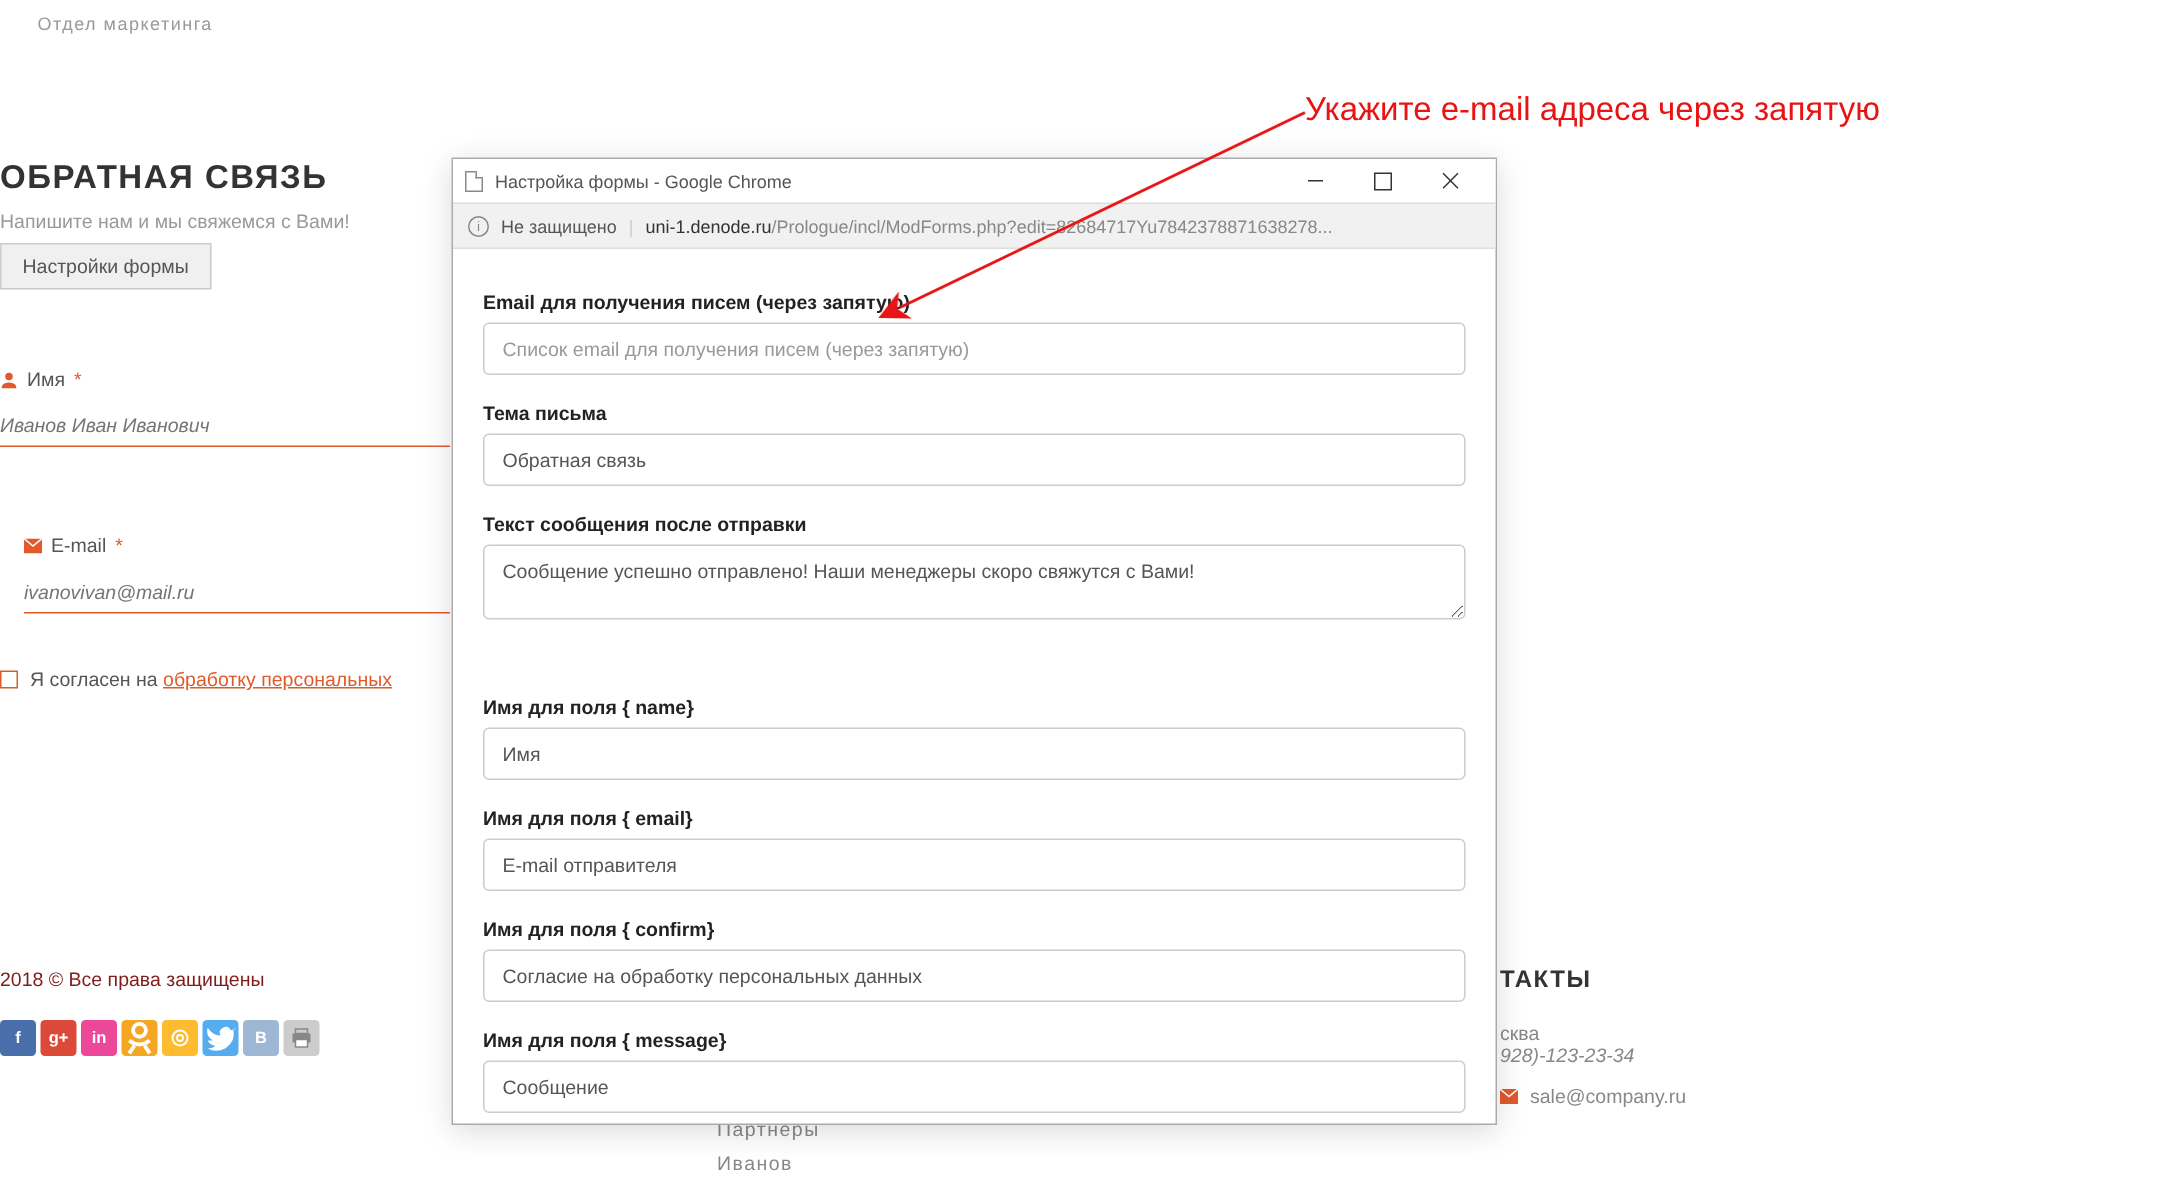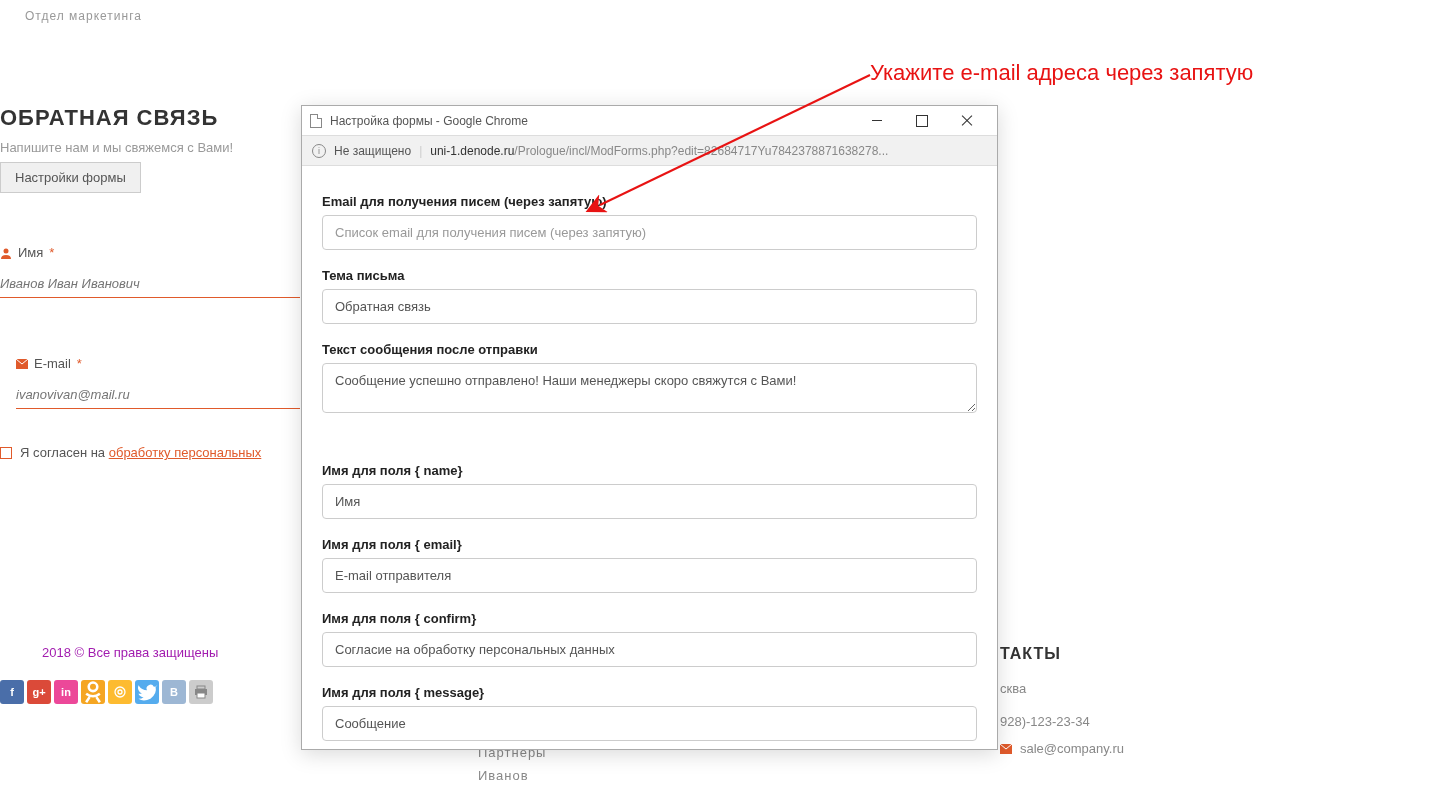--- a/index.html
+++ b/index.html
@@ -19,37 +19,37 @@
 .g-name { top: 245px; }
 .g-email { top: 356px; padding-left: 16px; }
 
 .icon-user { width: 12px; height: 12px; display: inline-block; }
 .icon-mail { width: 12px; height: 10px; display: inline-block; }
 
 .consent { position: absolute; top: 445px; left: 0; display: flex; align-items: center; gap: 8px; font-size: 13px; color: #555; }
 .consent .chk { width: 12px; height: 12px; border: 1.5px solid #e05a2b; display: inline-block; }
 .consent a { color: #e05a2b; text-decoration: underline; }
 
-.copyright { position: absolute; top: 645px; left: 0; font-size: 13px; color: #a21caf; margin-left: 42px; }
+.copyright { position: absolute; top: 645px; left: 0; font-size: 13px; color: #7f1d1d; }
 .social { position: absolute; top: 680px; left: 0; display: flex; gap: 3px; }
 .social-btn { width: 24px; height: 24px; border-radius: 3px; display: flex; align-items: center; justify-content: center; color: #fff; font-size: 11px; font-weight: bold; cursor: pointer; }
 .s-fb { background: #4a6ea9; }
 .s-gp { background: #db4a39; }
 .s-in { background: #ec4899; }
 .s-ok { background: #f5a623; }
 .s-ml { background: #fdbb30; }
 .s-tw { background: #55acee; }
 .s-vk { background: #9db7d4; }
 .s-pr { background: #ccc; }
 .s-ml svg, .s-pr svg { width: 14px; height: 14px; }
 
 .footer-right { position: absolute; top: 645px; left: 1000px; }
 .footer-title { font-weight: bold; font-size: 16px; color: #333; letter-spacing: 1px; }
 .footer-city { margin-top: 18px; color: #888; font-size: 13px; display: flex; align-items: center; gap: 8px; }
-.footer-phone { margin-top: 18px; color: #888; font-size: 13px; display: flex; align-items: center; gap: 8px; }
+.footer-phone { margin-top: 0; color: #888; font-size: 13px; display: flex; align-items: center; gap: 8px; font-style: italic; }
 .footer-mail { margin-top: 12px; color: #888; font-size: 13px; display: flex; align-items: center; gap: 8px; }
 .footer-links { position: absolute; top: 745px; left: 478px; }
 .footer-link { color: #888; font-size: 13px; margin-bottom: 8px; letter-spacing: 1px; }
 
 
 .popup { position: absolute; top: 105px; left: 301px; width: 697px; height: 645px; background: #fff; border: 1px solid #aaa; box-shadow: 0 4px 20px rgba(0,0,0,0.15); }
 .titlebar { height: 30px; background: #fff; border-bottom: 1px solid #ddd; display: flex; align-items: center; padding: 0 8px; position: relative; }
 .titlebar .doc-icon { width: 12px; height: 14px; border: 1px solid #888; position: relative; margin-right: 8px; }
 .titlebar .doc-icon::after { content: ''; position: absolute; top: -1px; right: -1px; width: 4px; height: 4px; background: #fff; border-left: 1px solid #888; border-bottom: 1px solid #888; }
 .titlebar-text { font-size: 12px; color: #555; flex: 1; }

